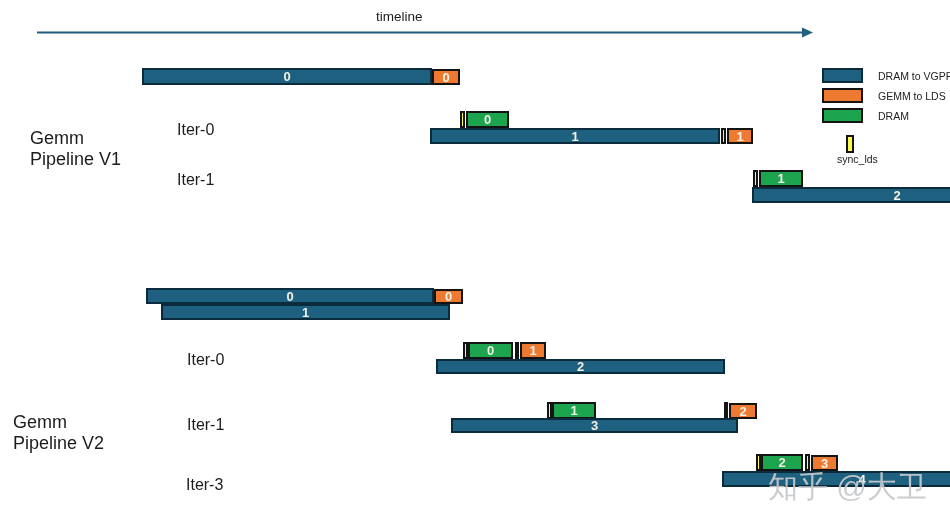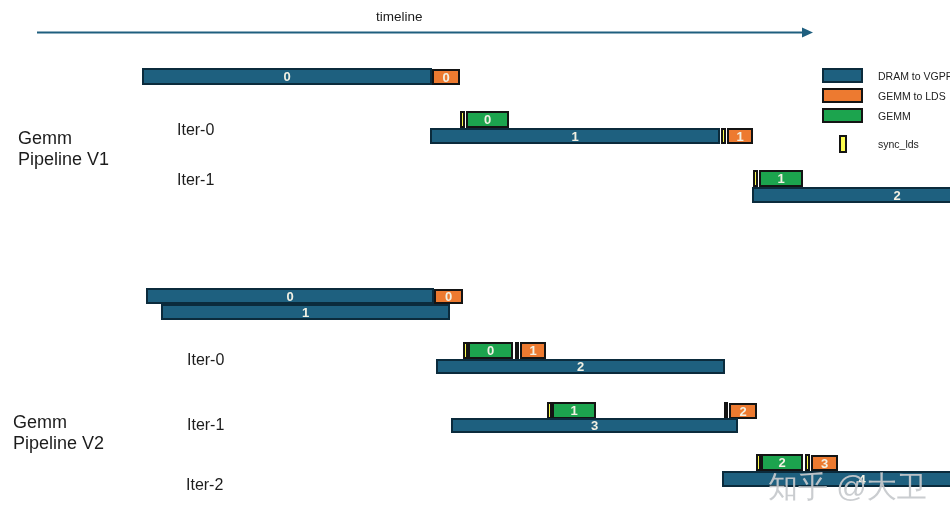--- a/index.html
+++ b/index.html
@@ -60,33 +60,33 @@
     <span class="legend-swatch-col">
       <span class="legend-swatch bar-lds" style="width: 41px; height: 15px;"></span>
     </span>
     <span class="legend-label">GEMM to LDS</span>
   </div>
 
   <div class="legend-item" style="top: 77px;">
     <span class="legend-swatch-col">
       <span class="legend-swatch bar-gemm" style="width: 41px; height: 15px;"></span>
     </span>
-    <span class="legend-label">GEMM</span>
-  </div>
-
-  <div class="legend-item" style="top: 104px;">
+    <span class="legend-label">DRAM</span>
+  </div>
+
+  <div class="legend-item" style="top: 104px; flex-direction: column;">
     <span class="legend-swatch-col">
       <span class="legend-swatch bar-sync" style="width: 8px; height: 18px;"></span>
     </span>
     <span class="legend-label">sync_lds</span>
   </div>
 </div>
 
   <div id="sections">
-  <div class="section-title" style="left: 18px; top: 128px;">Gemm Pipeline V1</div>
+  <div class="section-title" style="left: 30px; top: 128px;">Gemm Pipeline V1</div>
 
   <div class="iter-label" style="left: 177px; top: 121px;">Iter-0</div>
 
   <div class="iter-label" style="left: 177px; top: 171px;">Iter-1</div>
 
   <div class="bar bar-dram" style="left: 142px; top: 68px; width: 290px; height: 17px; background: rgb(30, 96, 127);">
     <span class="bar-label">0</span>
   </div>
 
   <div class="bar bar-lds" style="left: 432px; top: 69px; width: 28px; height: 16px; background: rgb(237, 122, 48);">
@@ -124,21 +124,21 @@
   <div class="bar bar-dram" style="left: 752px; top: 187px; width: 290px; height: 16px; background: rgb(30, 96, 127);">
     <span class="bar-label">2</span>
   </div>
 
   <div class="section-title" style="left: 13px; top: 412px;">Gemm Pipeline V2</div>
 
   <div class="iter-label" style="left: 187px; top: 351px;">Iter-0</div>
 
   <div class="iter-label" style="left: 187px; top: 416px;">Iter-1</div>
 
-  <div class="iter-label" style="left: 186px; top: 476px;">Iter-2</div>
+  <div class="iter-label" style="left: 186px; top: 476px;">Iter-3</div>
 
   <div class="bar bar-dram" style="left: 146px; top: 288px; width: 288px; height: 16px; background: rgb(30, 96, 127);">
     <span class="bar-label">0</span>
   </div>
 
   <div class="bar bar-lds" style="left: 434px; top: 289px; width: 29px; height: 15px; background: rgb(237, 122, 48);">
     <span class="bar-label">0</span>
   </div>
 
   <div class="bar bar-dram" style="left: 161px; top: 304px; width: 289px; height: 16px; background: rgb(30, 96, 127);">

